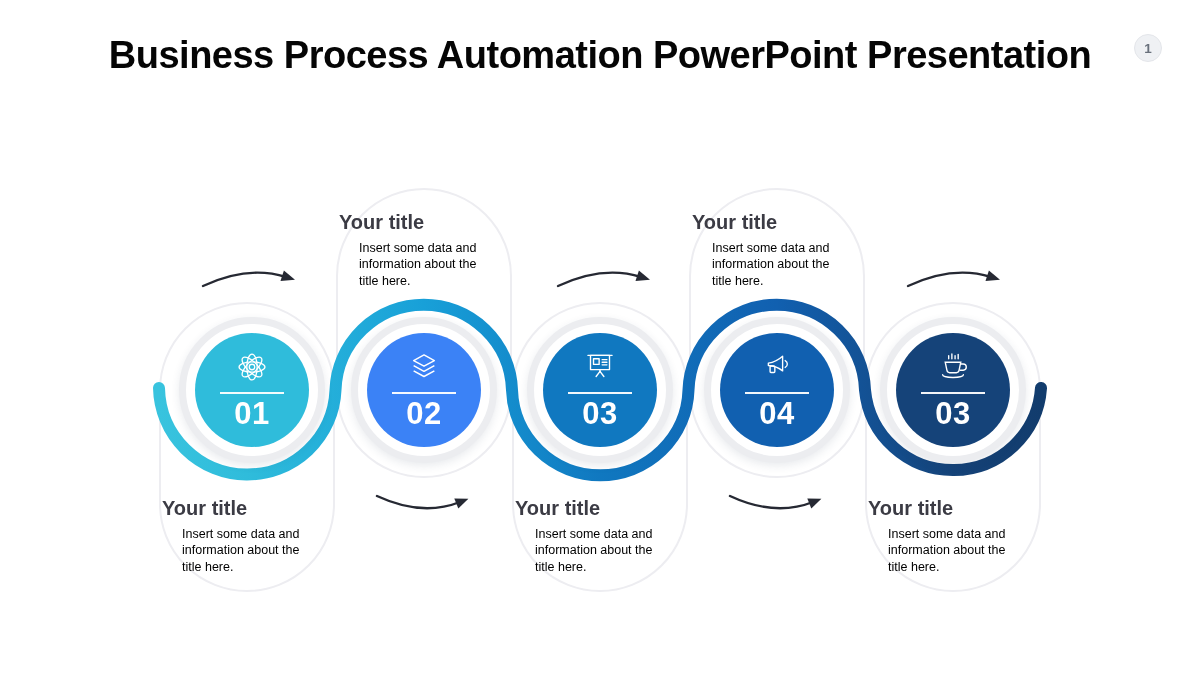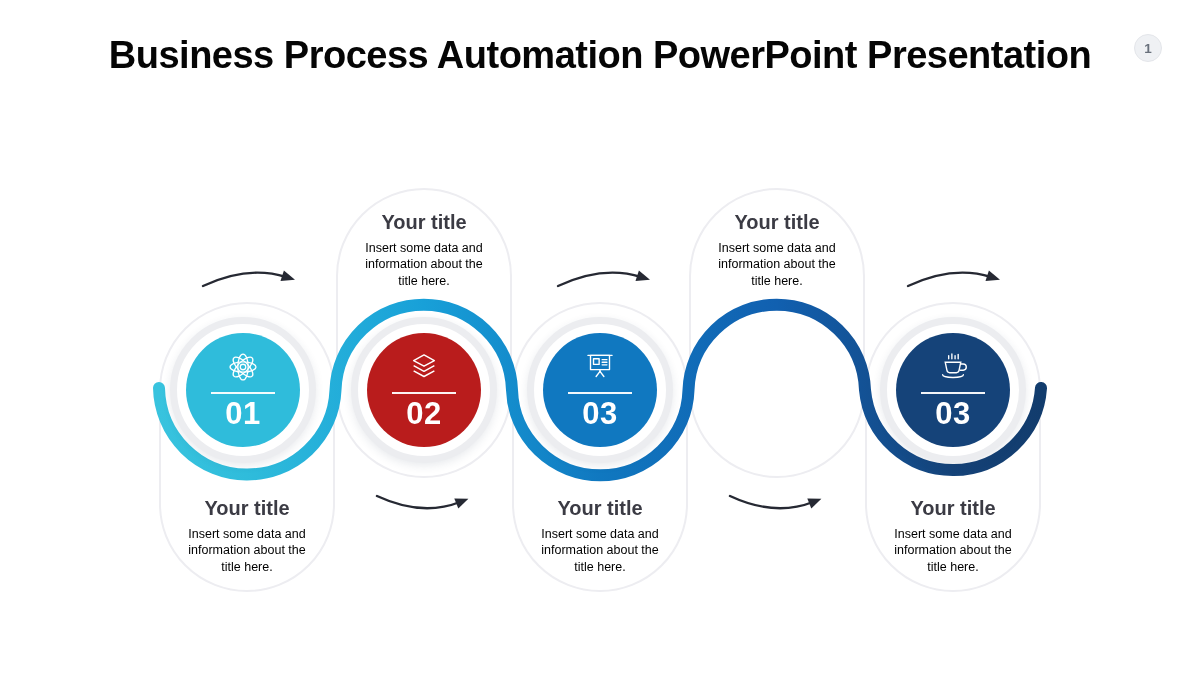--- a/index.html
+++ b/index.html
@@ -18,21 +18,21 @@
   .wave{position:absolute;left:0;top:0;z-index:2;pointer-events:none;}
   .circle-ring{position:absolute;top:317px;width:146px;height:146px;border-radius:50%;
                background:#ffffff;border:7px solid #ecedf0;box-sizing:border-box;z-index:3;
                display:flex;align-items:center;justify-content:center;
                box-shadow:0 3px 8px rgba(40,60,90,0.10);}
   .circle{width:114px;height:114px;border-radius:50%;display:flex;flex-direction:column;
           align-items:center;justify-content:center;}
   .circle .icon{display:block;height:38px;}
   .divider{width:64px;height:2px;background:rgba(255,255,255,0.95);margin:6px 0 3px 0;}
   .num{color:#ffffff;font-size:31px;font-weight:700;letter-spacing:0.5px;line-height:1.1;}
-  .text-block{position:absolute;width:170px;text-align:center;z-index:4;}
+  .text-block{position:absolute;width:170px;text-align:left;z-index:4;}
   .tb-below{top:497px;}
   .tb-above{top:211px;}
   .step-title{font-size:20px;font-weight:700;color:#3b3b44;margin-bottom:6px;}
   .step-desc{font-size:12.5px;line-height:1.3;color:#000000;max-width:130px;margin:0 auto;}
   .arrow{position:absolute;z-index:4;}
 </style>
 </head>
 <body>
 
 <div class="stage">
@@ -59,38 +59,38 @@
       </linearGradient>
     </defs>
     <path d="M159,388
              A88.3,88.3 0 0 0 335.5,390
              A88.3,88.3 0 0 1 512,390
              A88.3,88.3 0 0 0 688.5,390
              A88.3,88.3 0 0 1 865,390
              A88.3,88.3 0 0 0 1041,388" fill="none" stroke="url(#waveGrad)" stroke-width="12" stroke-linecap="round"></path>
   </svg>
 
-  <div class="circle-ring" style="left:170px">
+  <div class="circle-ring" style="left:179px">
     <div class="circle" style="background-color: rgb(47, 188, 219);">
       <span class="icon">
         <svg width="38" height="38" viewBox="0 0 44 44" fill="none" stroke="#ffffff" stroke-width="1.5">
           <ellipse cx="22" cy="22" rx="15" ry="6"></ellipse>
           <ellipse cx="22" cy="22" rx="15" ry="6" transform="rotate(45 22 22)"></ellipse>
           <ellipse cx="22" cy="22" rx="15" ry="6" transform="rotate(90 22 22)"></ellipse>
           <ellipse cx="22" cy="22" rx="15" ry="6" transform="rotate(135 22 22)"></ellipse>
           <circle cx="22" cy="22" r="3.2"></circle>
         </svg>
       </span>
       <div class="divider"></div>
       <span class="num">01</span>
     </div>
   </div>
 
   <div class="circle-ring" style="left:351px">
-    <div class="circle" style="background-color: #b91c1c;">
+    <div class="circle" style="background-color: #3b82f6;">
       <span class="icon">
         <svg width="38" height="38" viewBox="0 0 44 44" fill="none" stroke="#ffffff" stroke-width="1.7" stroke-linejoin="round">
           <path d="M22,8 L34,14.5 L22,21 L10,14.5 Z"></path>
           <path d="M10,20.5 L22,27 L34,20.5"></path>
           <path d="M10,26.5 L22,33 L34,26.5"></path>
         </svg>
       </span>
       <div class="divider"></div>
       <span class="num">02</span>
     </div>
@@ -109,20 +109,33 @@
           <line x1="22" y1="25" x2="22" y2="28"></line>
           <line x1="22" y1="27" x2="17.5" y2="33"></line>
           <line x1="22" y1="27" x2="26.5" y2="33"></line>
         </svg>
       </span>
       <div class="divider"></div>
       <span class="num">03</span>
     </div>
   </div>
 
+  <div class="circle-ring" style="left:704px">
+    <div class="circle" style="background-color: rgb(17, 96, 176);">
+      <span class="icon">
+        <svg width="38" height="38" viewBox="0 0 44 44" fill="none" stroke="#ffffff" stroke-width="1.6" stroke-linejoin="round" stroke-linecap="round">
+          <path d="M12,17.5 C19,16.5 24,13.5 28.5,9.5 L28.5,26.5 C24,22.8 19,20.8 12,20.3 Z"></path>
+          <rect x="14" y="20.8" width="5.5" height="7.5" rx="1"></rect>
+          <path d="M31.5,14.5 a4.5,4.5 0 0 1 0,8"></path>
+        </svg>
+      </span>
+      <div class="divider"></div>
+      <span class="num">04</span>
+    </div>
+  </div>
 
   <div class="circle-ring" style="left:880px">
     <div class="circle" style="background-color: rgb(21, 67, 121);">
       <span class="icon">
         <svg width="38" height="38" viewBox="0 0 44 44" fill="none" stroke="#ffffff" stroke-width="1.6" stroke-linecap="round">
           <line x1="17" y1="9" x2="17" y2="12.5"></line>
           <line x1="20.7" y1="7" x2="20.7" y2="12.5"></line>
           <line x1="24.4" y1="9" x2="24.4" y2="12.5"></line>
           <line x1="28" y1="7.5" x2="28" y2="12.5"></line>
           <path d="M13,16.5 h18 l-2,9.5 a3.2,3.2 0 0 1 -3.1,2.6 h-7.8 a3.2,3.2 0 0 1 -3.1,-2.6 Z"></path>

